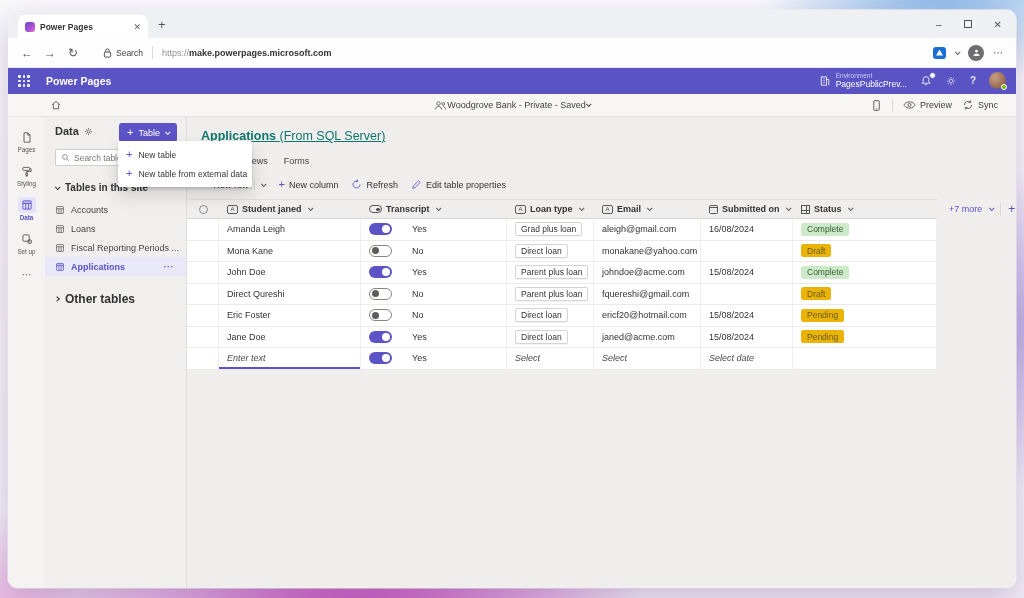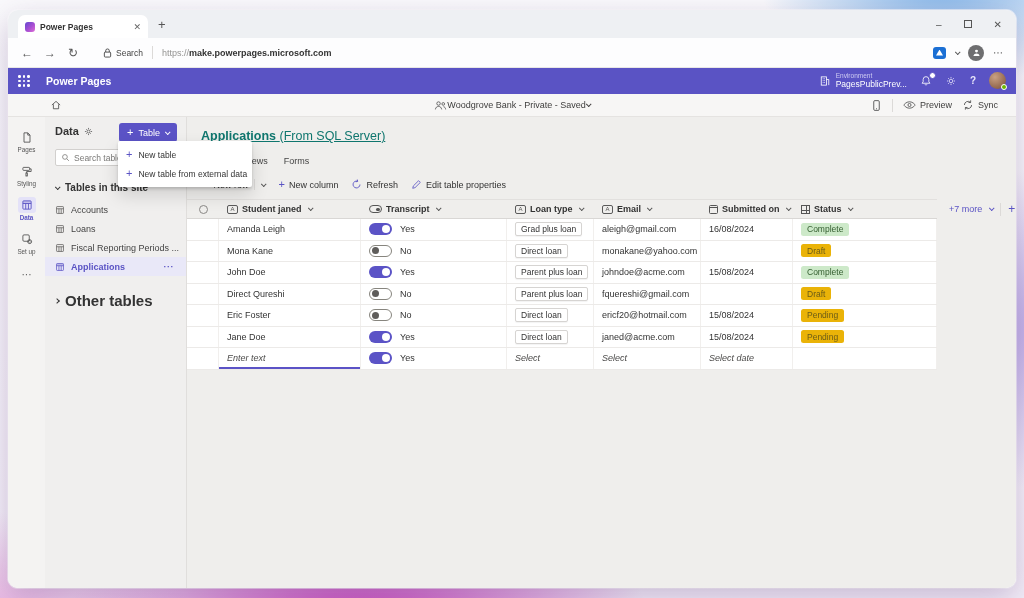--- a/index.html
+++ b/index.html
@@ -82,21 +82,21 @@
   .table-btn .chev { border-color:#fff; }
   .search-box { margin:12px 0 0 10px; width:90px; height:17px; background:#fff; border:1px solid #d2d0ce; border-radius:2px;
                 display:flex; align-items:center; gap:4px; padding:0 5px; color:#7a7977; font-size:8.5px; }
   .section-row { margin-top:16px; padding-left:10px; display:flex; gap:6px; align-items:center; font-weight:700; color:#333; font-size:10px; }
   .tbl-list { margin-top:7px; }
   .tbl-item { display:flex; align-items:center; gap:6px; padding:4.5px 4px 4.5px 10px; font-size:9px; color:#444; }
   .tbl-item .tico { color:#5d5c5a; display:flex; }
   .tbl-item.active { background:#e9e8f8; color:#5a53c4; font-weight:700; }
   .tbl-item.active .tico { color:#5a53c4; }
   .tbl-item .more { margin-left:auto; padding-right:8px; color:#5a53c4; letter-spacing:.5px; font-size:9px; }
-  .other-tables { margin-top:16px; padding-left:10px; display:flex; gap:6px; align-items:center; font-weight:700; color:#333; font-size:15px; }
+  .other-tables { margin-top:16px; padding-left:10px; display:flex; gap:6px; align-items:center; font-weight:700; color:#333; font-size:12px; }
   
   .menu { position:absolute; left:110px; top:131px; width:134px; background:#fff; border-radius:2px; padding:4px 0; z-index:50;
           box-shadow:0 2px 3px rgba(0,0,0,.16), 0 8px 18px rgba(0,0,0,.14); }
   .menu-item { display:flex; align-items:center; gap:6px; padding:4px 8px; font-size:8.5px; color:#333; white-space:nowrap; }
   .menu-plus { color:#5a53c4; font-size:11px; line-height:1; }
   
   .main { flex:1; background:#efeeec; position:relative; overflow:hidden; }
   .main-title { padding:12px 0 0 14px; font-size:12.5px; color:#0f766e;text-decoration:underline; }
   .main-title .t-b { font-weight:700; }
   .tabs { display:flex; gap:16px; padding:13px 0 0 57px; font-size:9px; color:#444; }
@@ -127,21 +127,21 @@
   .more-cols { display:flex; align-items:center; gap:7px; padding-left:12px; color:#5a53c4; }
   .more-cols .chev { color:#5a53c4; }
   .more-plus { font-size:12px; line-height:1; }
   .grid-row { display:flex; width:750px; height:21.5px; background:#fff; border-bottom:1px solid #eceae8; font-size:9px; color:#333; }
   .grid-row .cell { border-right:1px solid #f1efed; }
   .tgl { width:23px; height:12px; border-radius:7px; position:relative; display:inline-block; flex:0 0 auto; }
   .tgl.on { background:#5b53c6; }
   .tgl.on::after { content:""; position:absolute; right:2px; top:2px; width:8px; height:8px; border-radius:50%; background:#fff; }
   .tgl.off { background:#fff; border:1px solid #87857e; }
   .tgl.off::after { content:""; position:absolute; left:2px; top:1.5px; width:7px; height:7px; border-radius:50%; background:#5f5d5b; }
-  .tgl-lbl { margin-left:4px; }
+  .tgl-lbl { margin-left:16px; }
   .loan-tag { border:1px solid #d6d4d2; background:#fff; border-radius:2px; padding:1px 5px; font-size:8.5px; box-shadow:0 1px 1px rgba(0,0,0,.05); white-space:nowrap; }
   .badge { border-radius:2.5px; padding:1.5px 6px; font-size:8.5px; }
   .badge.complete { background:#cde9c9; color:#315c2d; }
   .badge.draft, .badge.pending { background:#eab308; color:#6b5c17; }
   .ph { font-style:italic; color:#4c4b4a; }
   .grid-row.entry .c0 { box-shadow:inset 0 -2px 0 #5b53c6; }
   svg { display:block; }
 </style>
 </head>
 <body>

